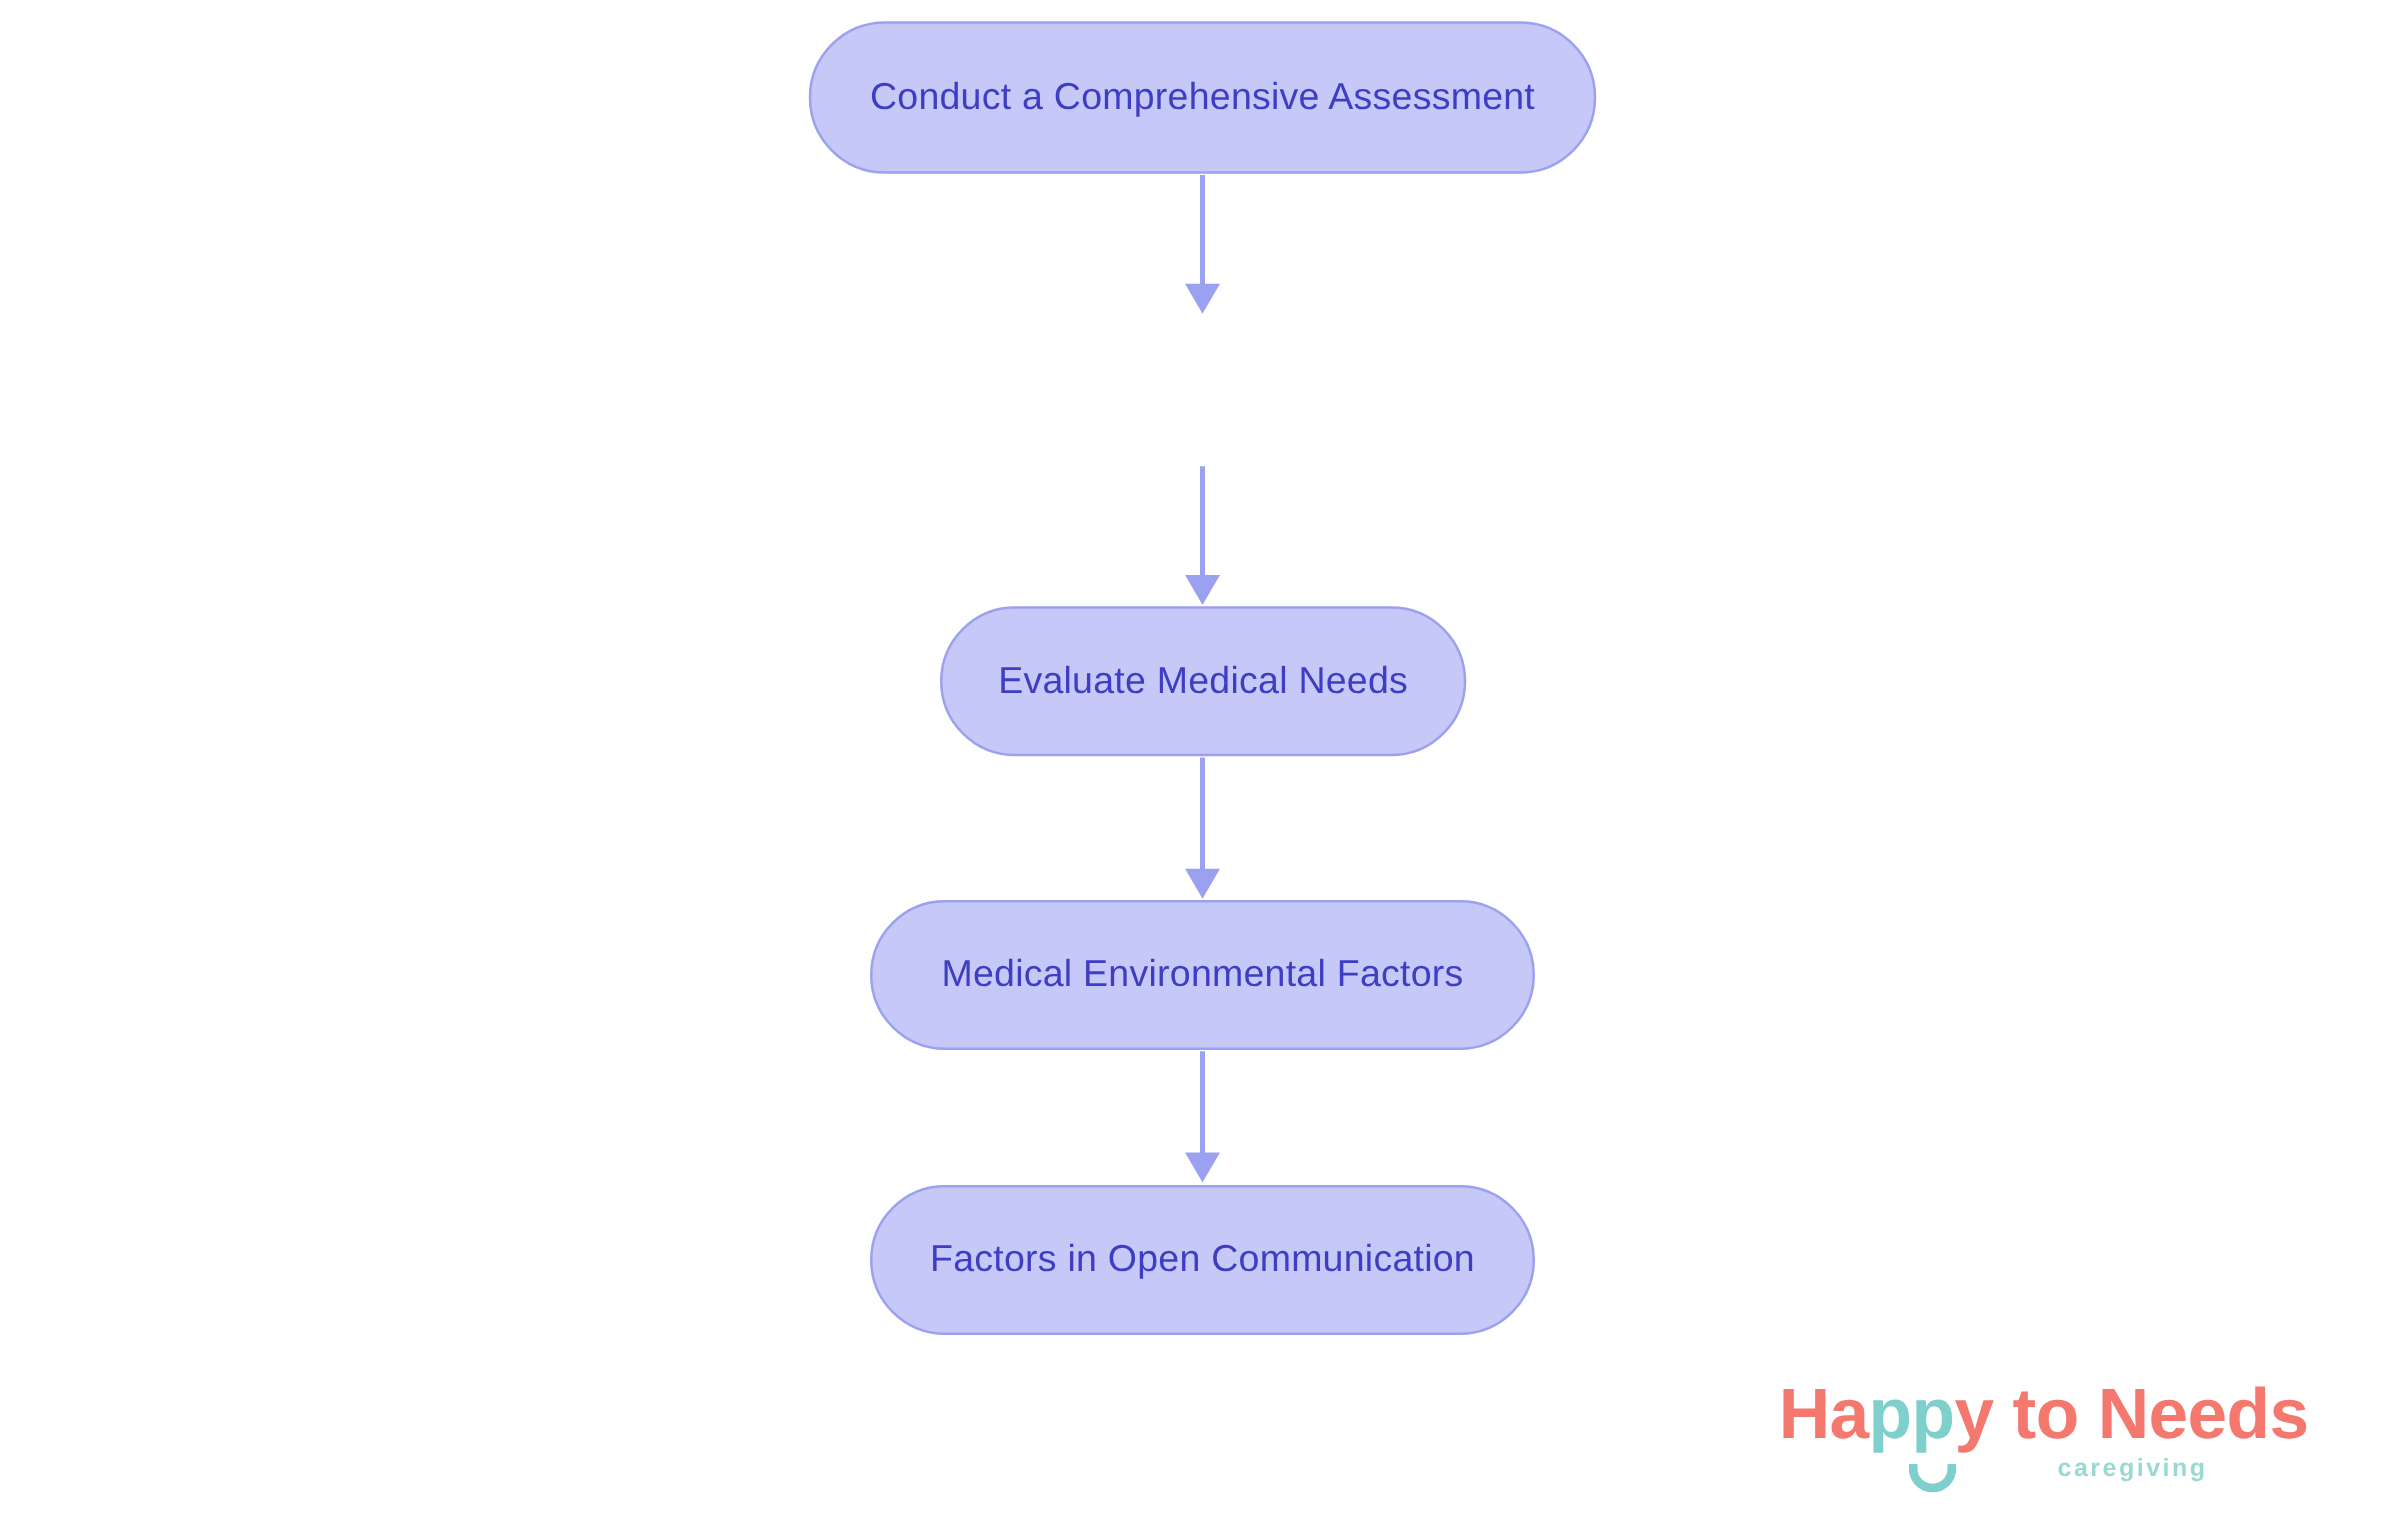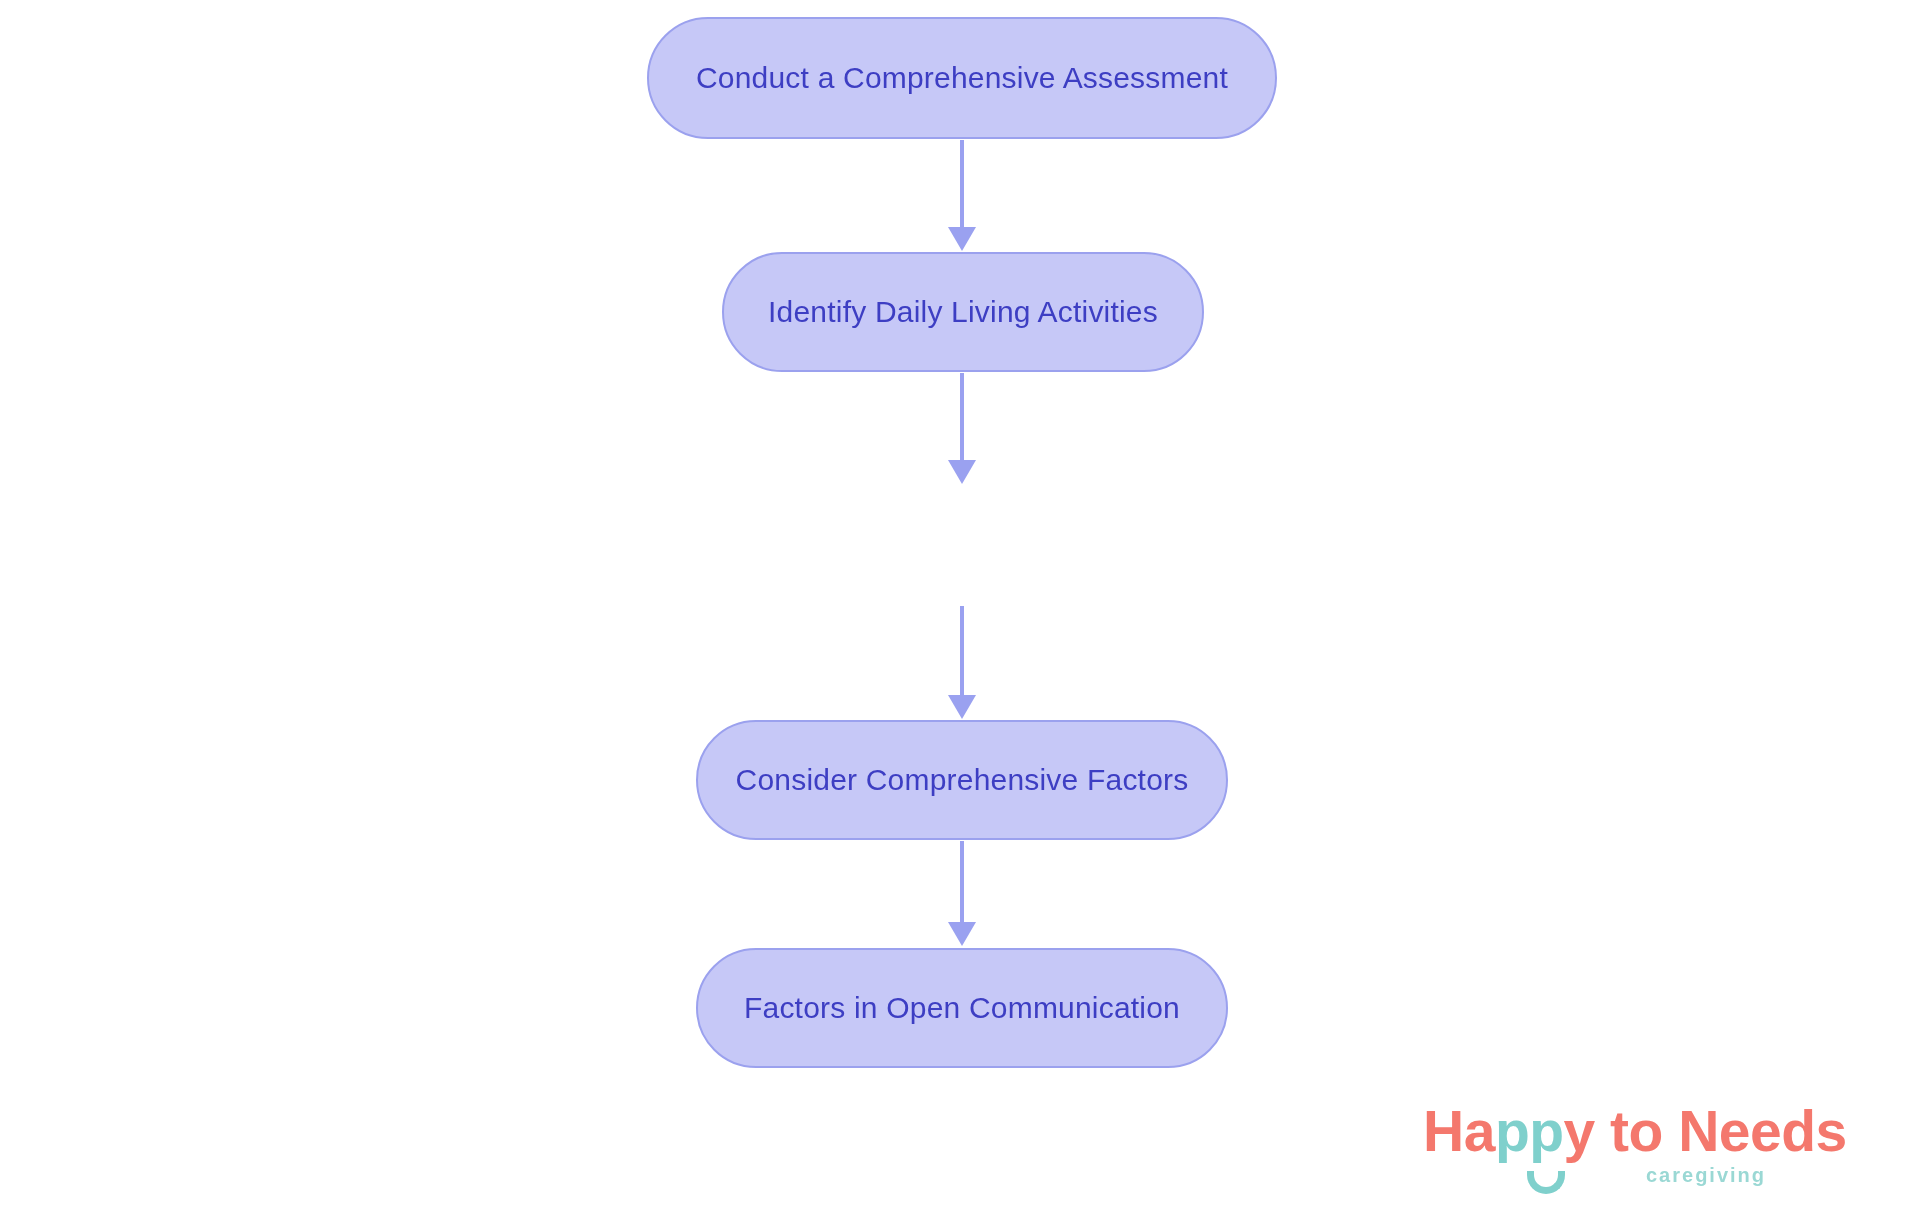--- a/index.html
+++ b/index.html
@@ -100,25 +100,25 @@
     </g>
     <g>
       <line x1="962" y1="841" x2="962" y2="923"></line>
       <polygon points="948,922 976,922 962,946"></polygon>
     </g>
   </svg>
 
   <div class="node n1">
     <span>Conduct a Comprehensive Assessment</span>
   </div>
-  <div class="node n2">
-    <span>Identify Daily Living Activities</span>
+  <div class="node n3">
+    <span>Evaluate Medical Needs</span>
   </div>
   <div class="node n4">
-    <span>Consider Comprehensive Factors</span>
+    <span>Medical Environmental Factors</span>
   </div>
   <div class="node n5">
     <span>Factors in Open Communication</span>
   </div>
 
   <div class="logo">
     <div class="brand"><span class="coral">Ha</span><span class="teal">pp</span><span class="coral">y to Needs</span></div>
     <div class="smile"></div>
     <div class="tagline">caregiving</div>
   </div>

